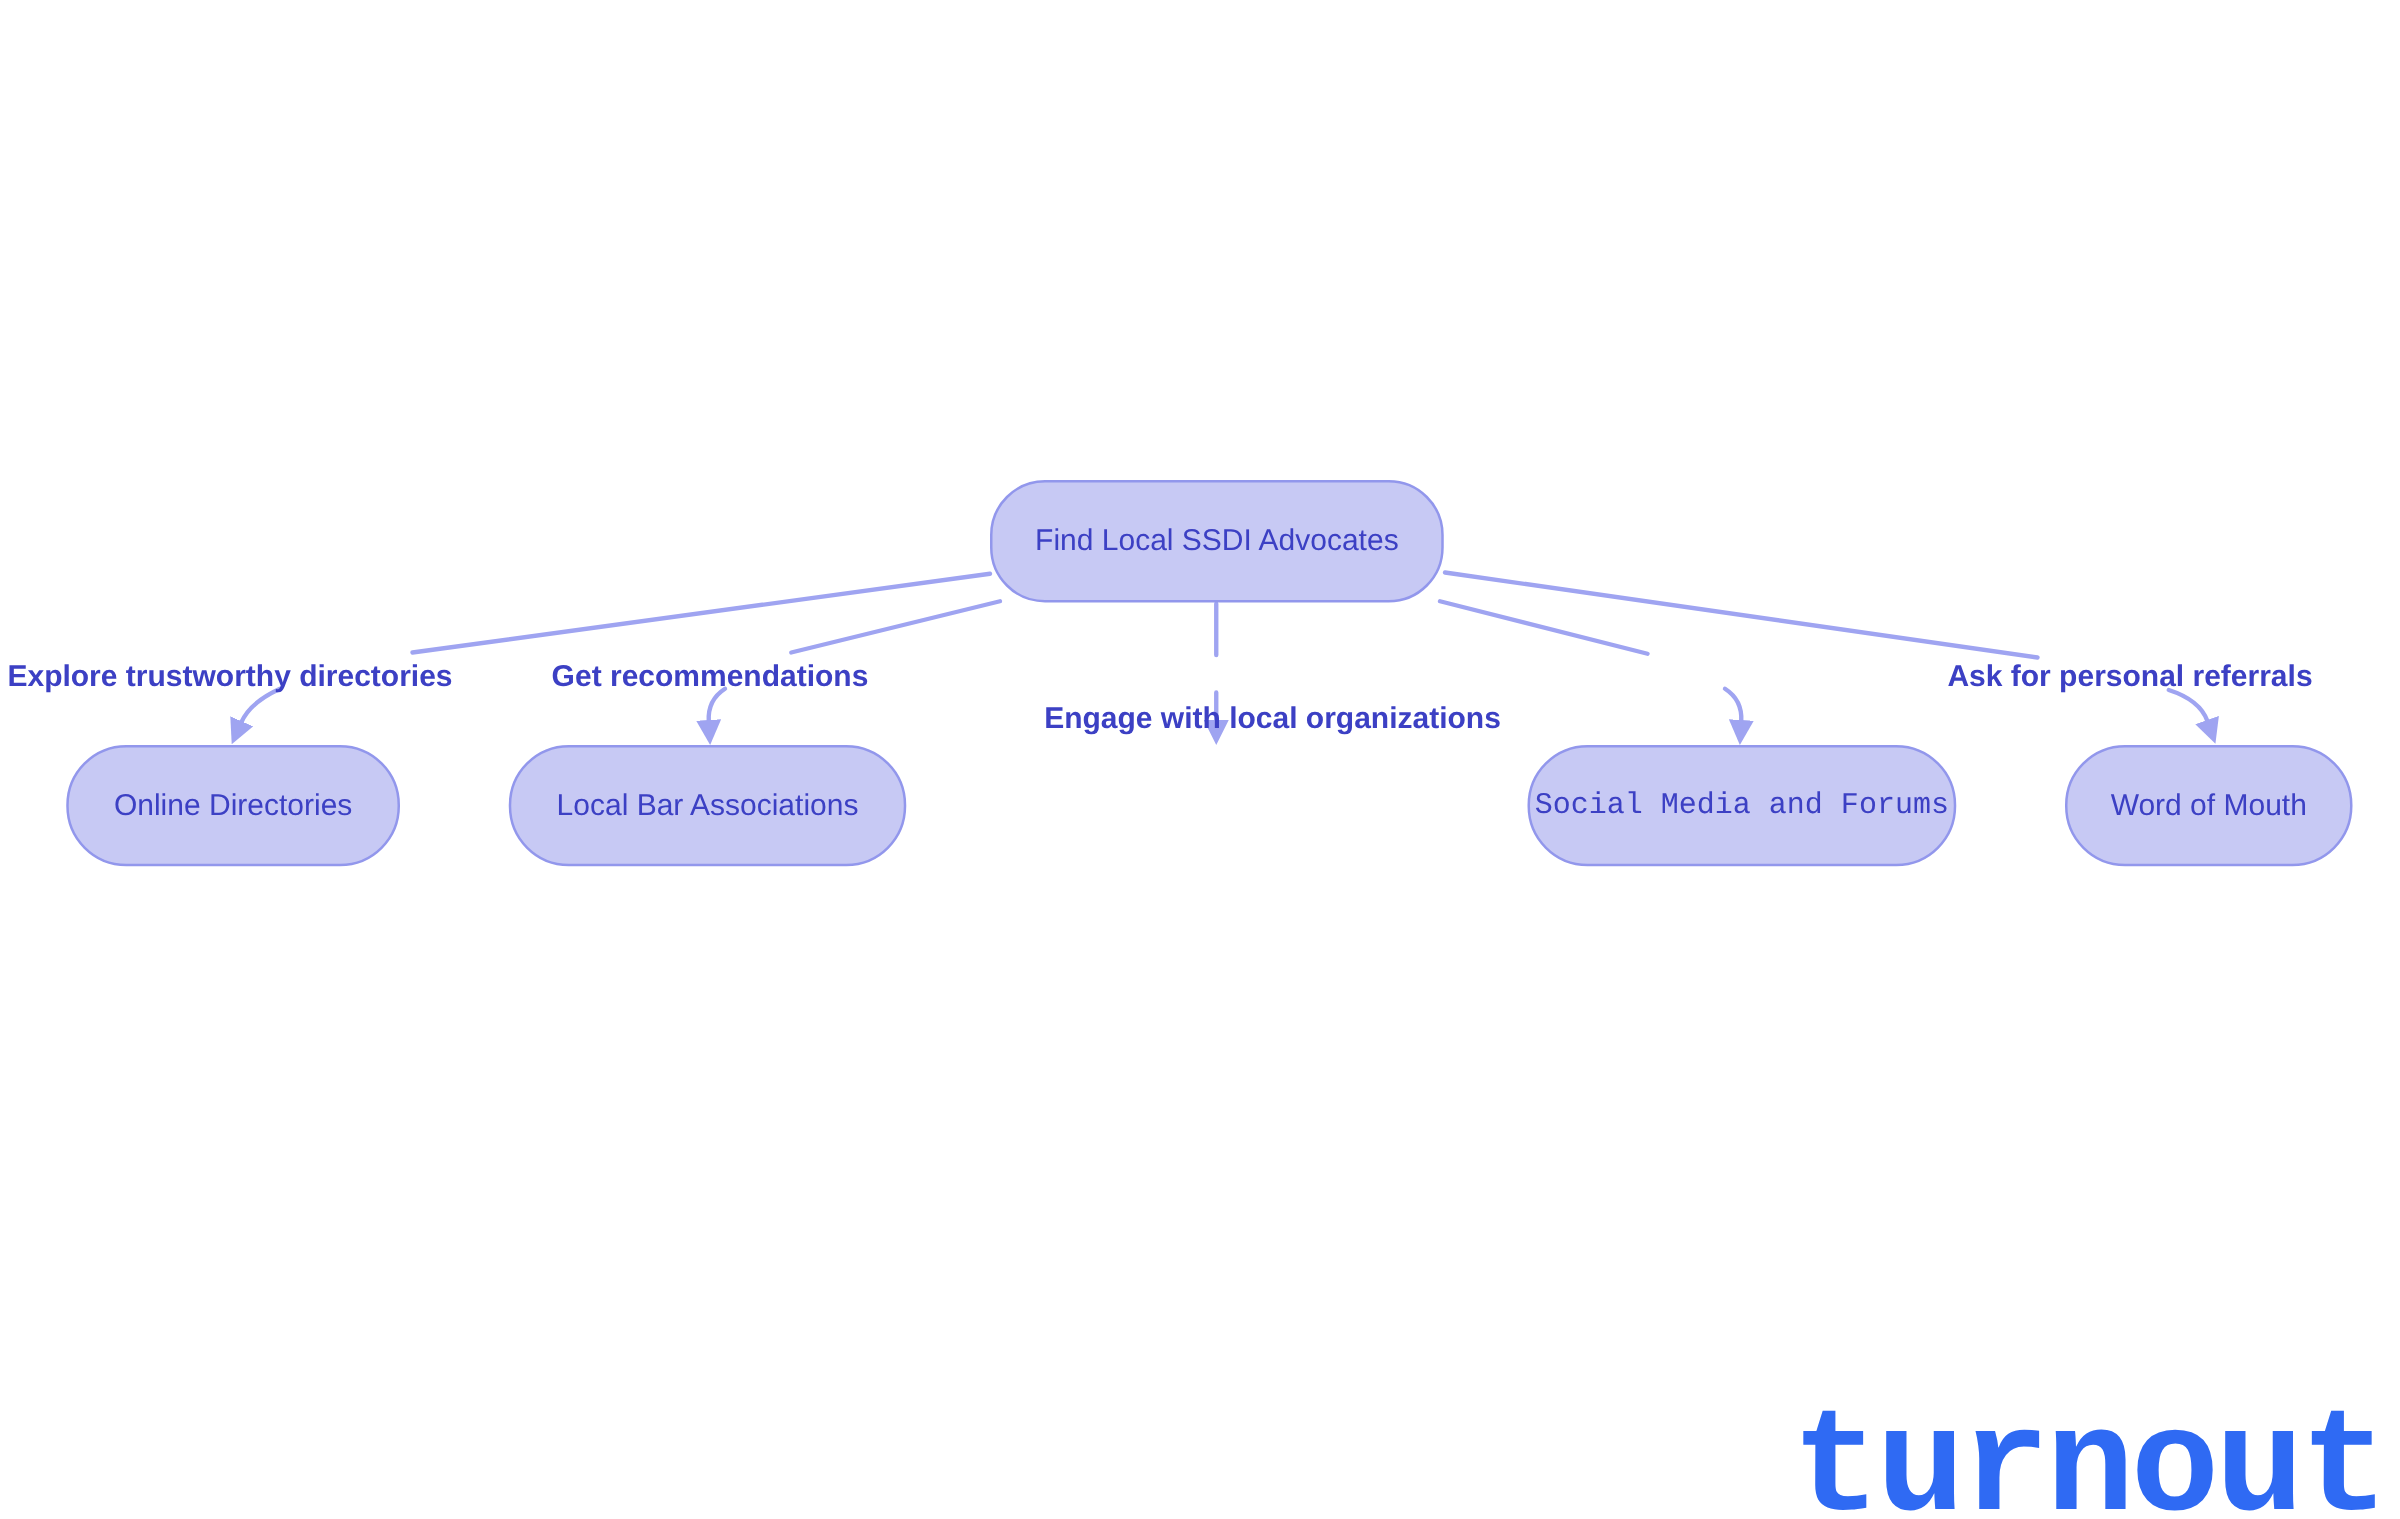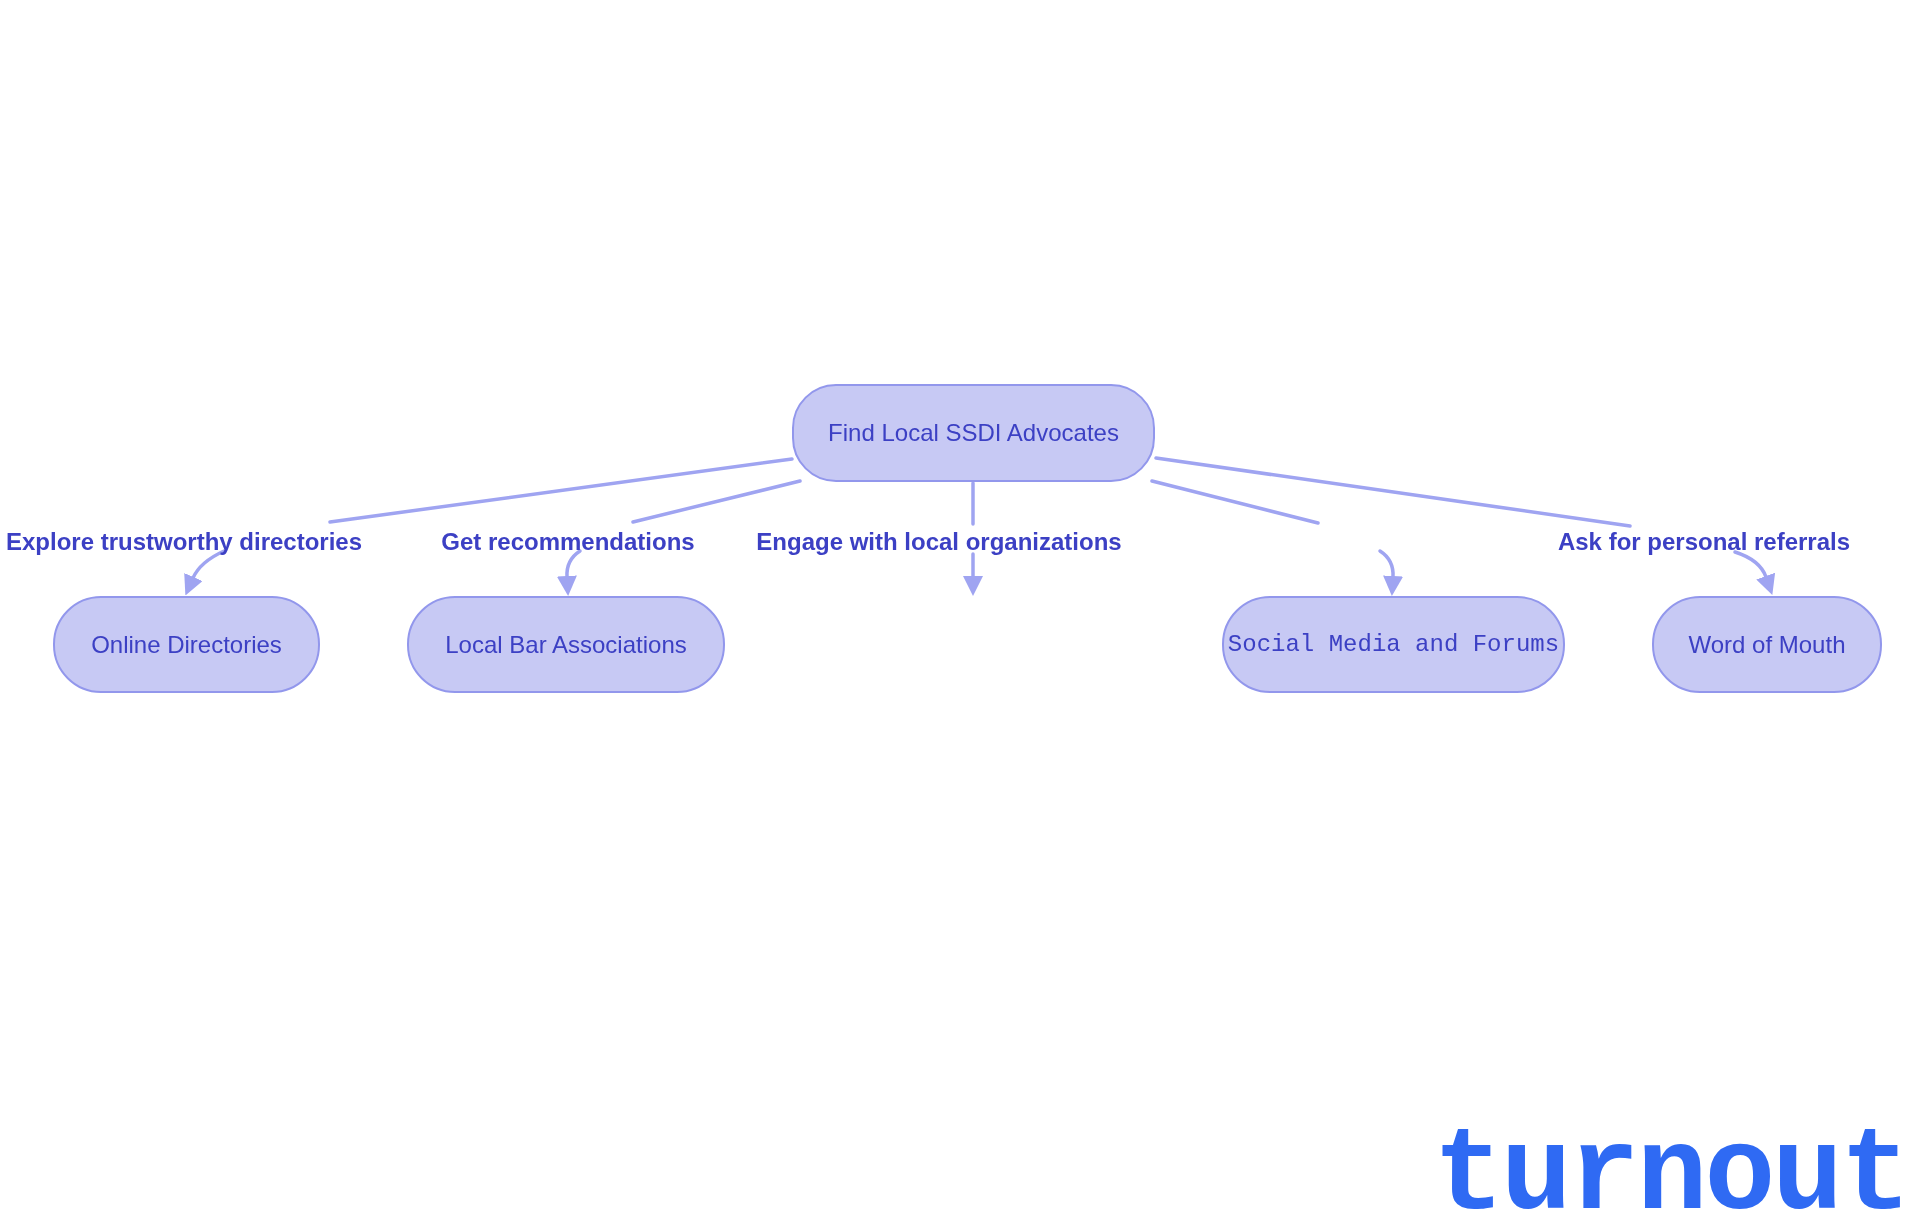--- a/index.html
+++ b/index.html
@@ -59,21 +59,21 @@
     position:absolute;
     top:528px;
     transform:translateX(-50%);
     color:var(--text);
     font-size:24px;
     white-space:nowrap;
     font-weight:bold;
   }
   #label-c1{left:184px;}
   #label-c2{left:568px;}
-  #label-c3{left:939px;}
+  #label-c3{left:1018px;margin-top:33px;}
   #label-c4{left:1398px;}
   #label-c5{left:1704px;}
   .logo{
     position:absolute;
     top:1118px;
     right:12px;
     font-size:118px;
     font-weight:700;
     letter-spacing:-3px;
     line-height:1;

